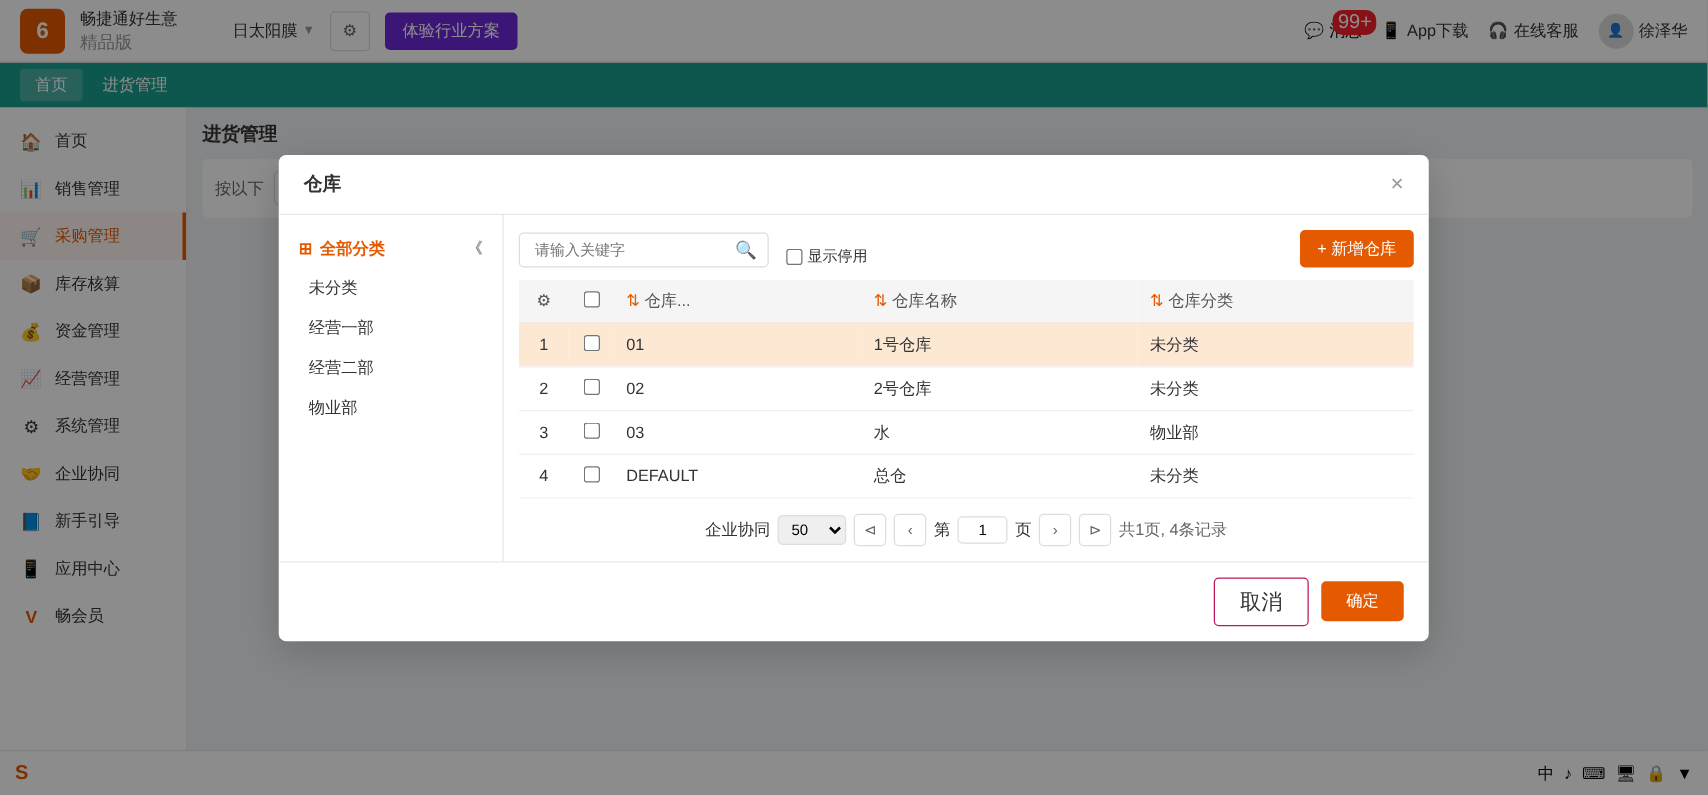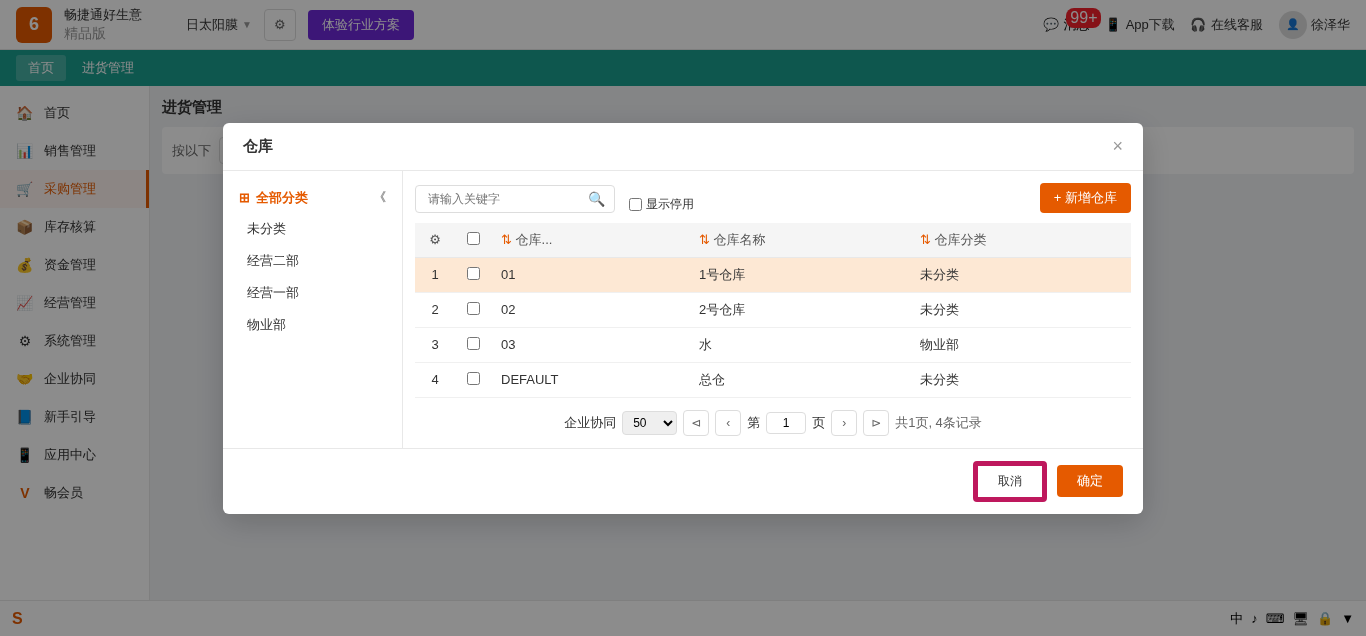--- a/index.html
+++ b/index.html
@@ -201,22 +201,22 @@
     }
     .pagination .total { color: #666; }
 
     
     .dialog-footer {
       border-top: 1px solid #e8e8e8;
       padding: 12px 20px;
       display: flex; align-items: center; justify-content: flex-end; gap: 10px;
     }
     .btn-cancel {
-      border: 5px solid #be185d; background: #fff; border-radius: 4px;
-      padding: 7px 20px; cursor: pointer; font-size: 12px; color: #333;
+      border: 1px solid #be185d; background: #fff; border-radius: 4px;
+      padding: 7px 20px; cursor: pointer; font-size: 17px; color: #333;
     }
     .btn-confirm {
       background: #e55a00; color: #fff; border: none; border-radius: 4px;
       padding: 7px 20px; cursor: pointer; font-size: 13px;
     }
     
     
     .bottombar {
       position: fixed; bottom: 0; left: 0; right: 0; height: 36px;
       background: #fff; border-top: 1px solid #e8e8e8;
@@ -341,22 +341,22 @@
 
     <div class="dialog-body">
 
       <div class="category-tree">
         <div class="category-header">
           <span style="color:#e55a00;">⊞</span>
           <span>全部分类</span>
           <span class="collapse-arrow">《</span>
         </div>
         <div class="category-item">未分类</div>
+        <div class="category-item">经营一部</div>
         <div class="category-item">经营二部</div>
-        <div class="category-item">经营一部</div>
         <div class="category-item">物业部</div>
       </div>
 
       <div class="table-area">
 
         <div class="table-toolbar">
           <div class="search-input-wrap">
             <input type="text" placeholder="请输入关键字" style="">
             <span class="search-icon">🔍</span>
           </div>

